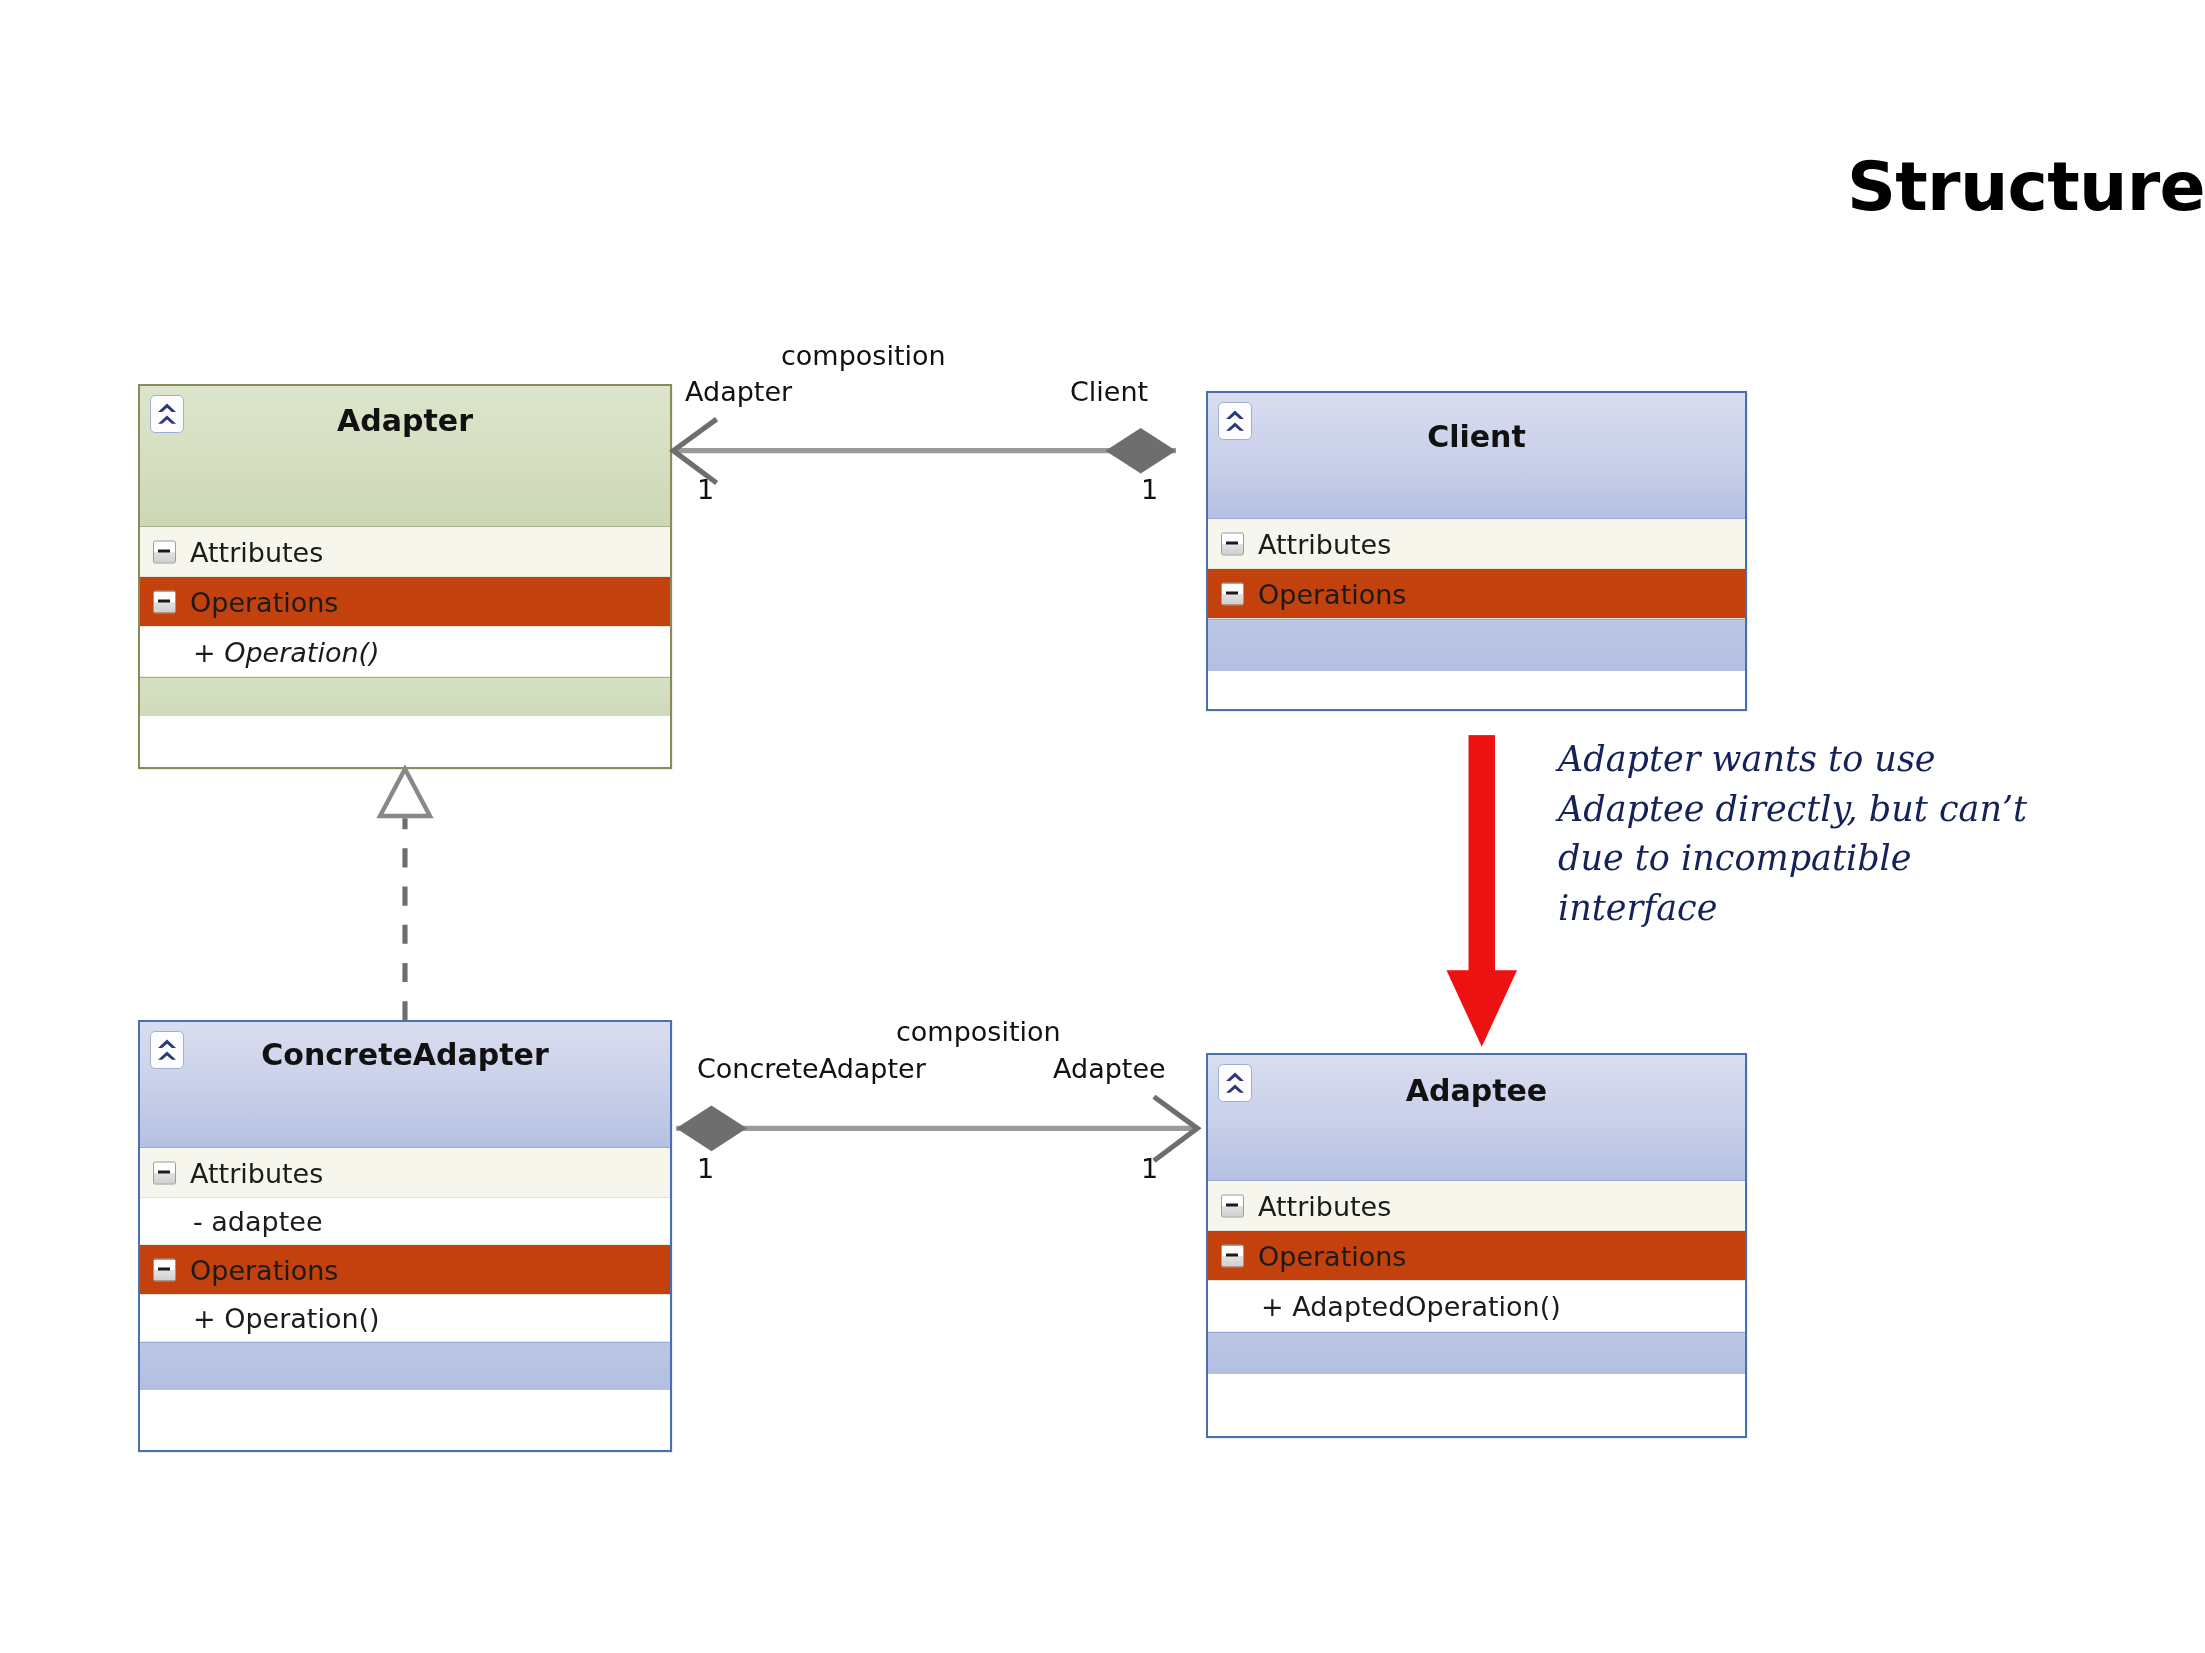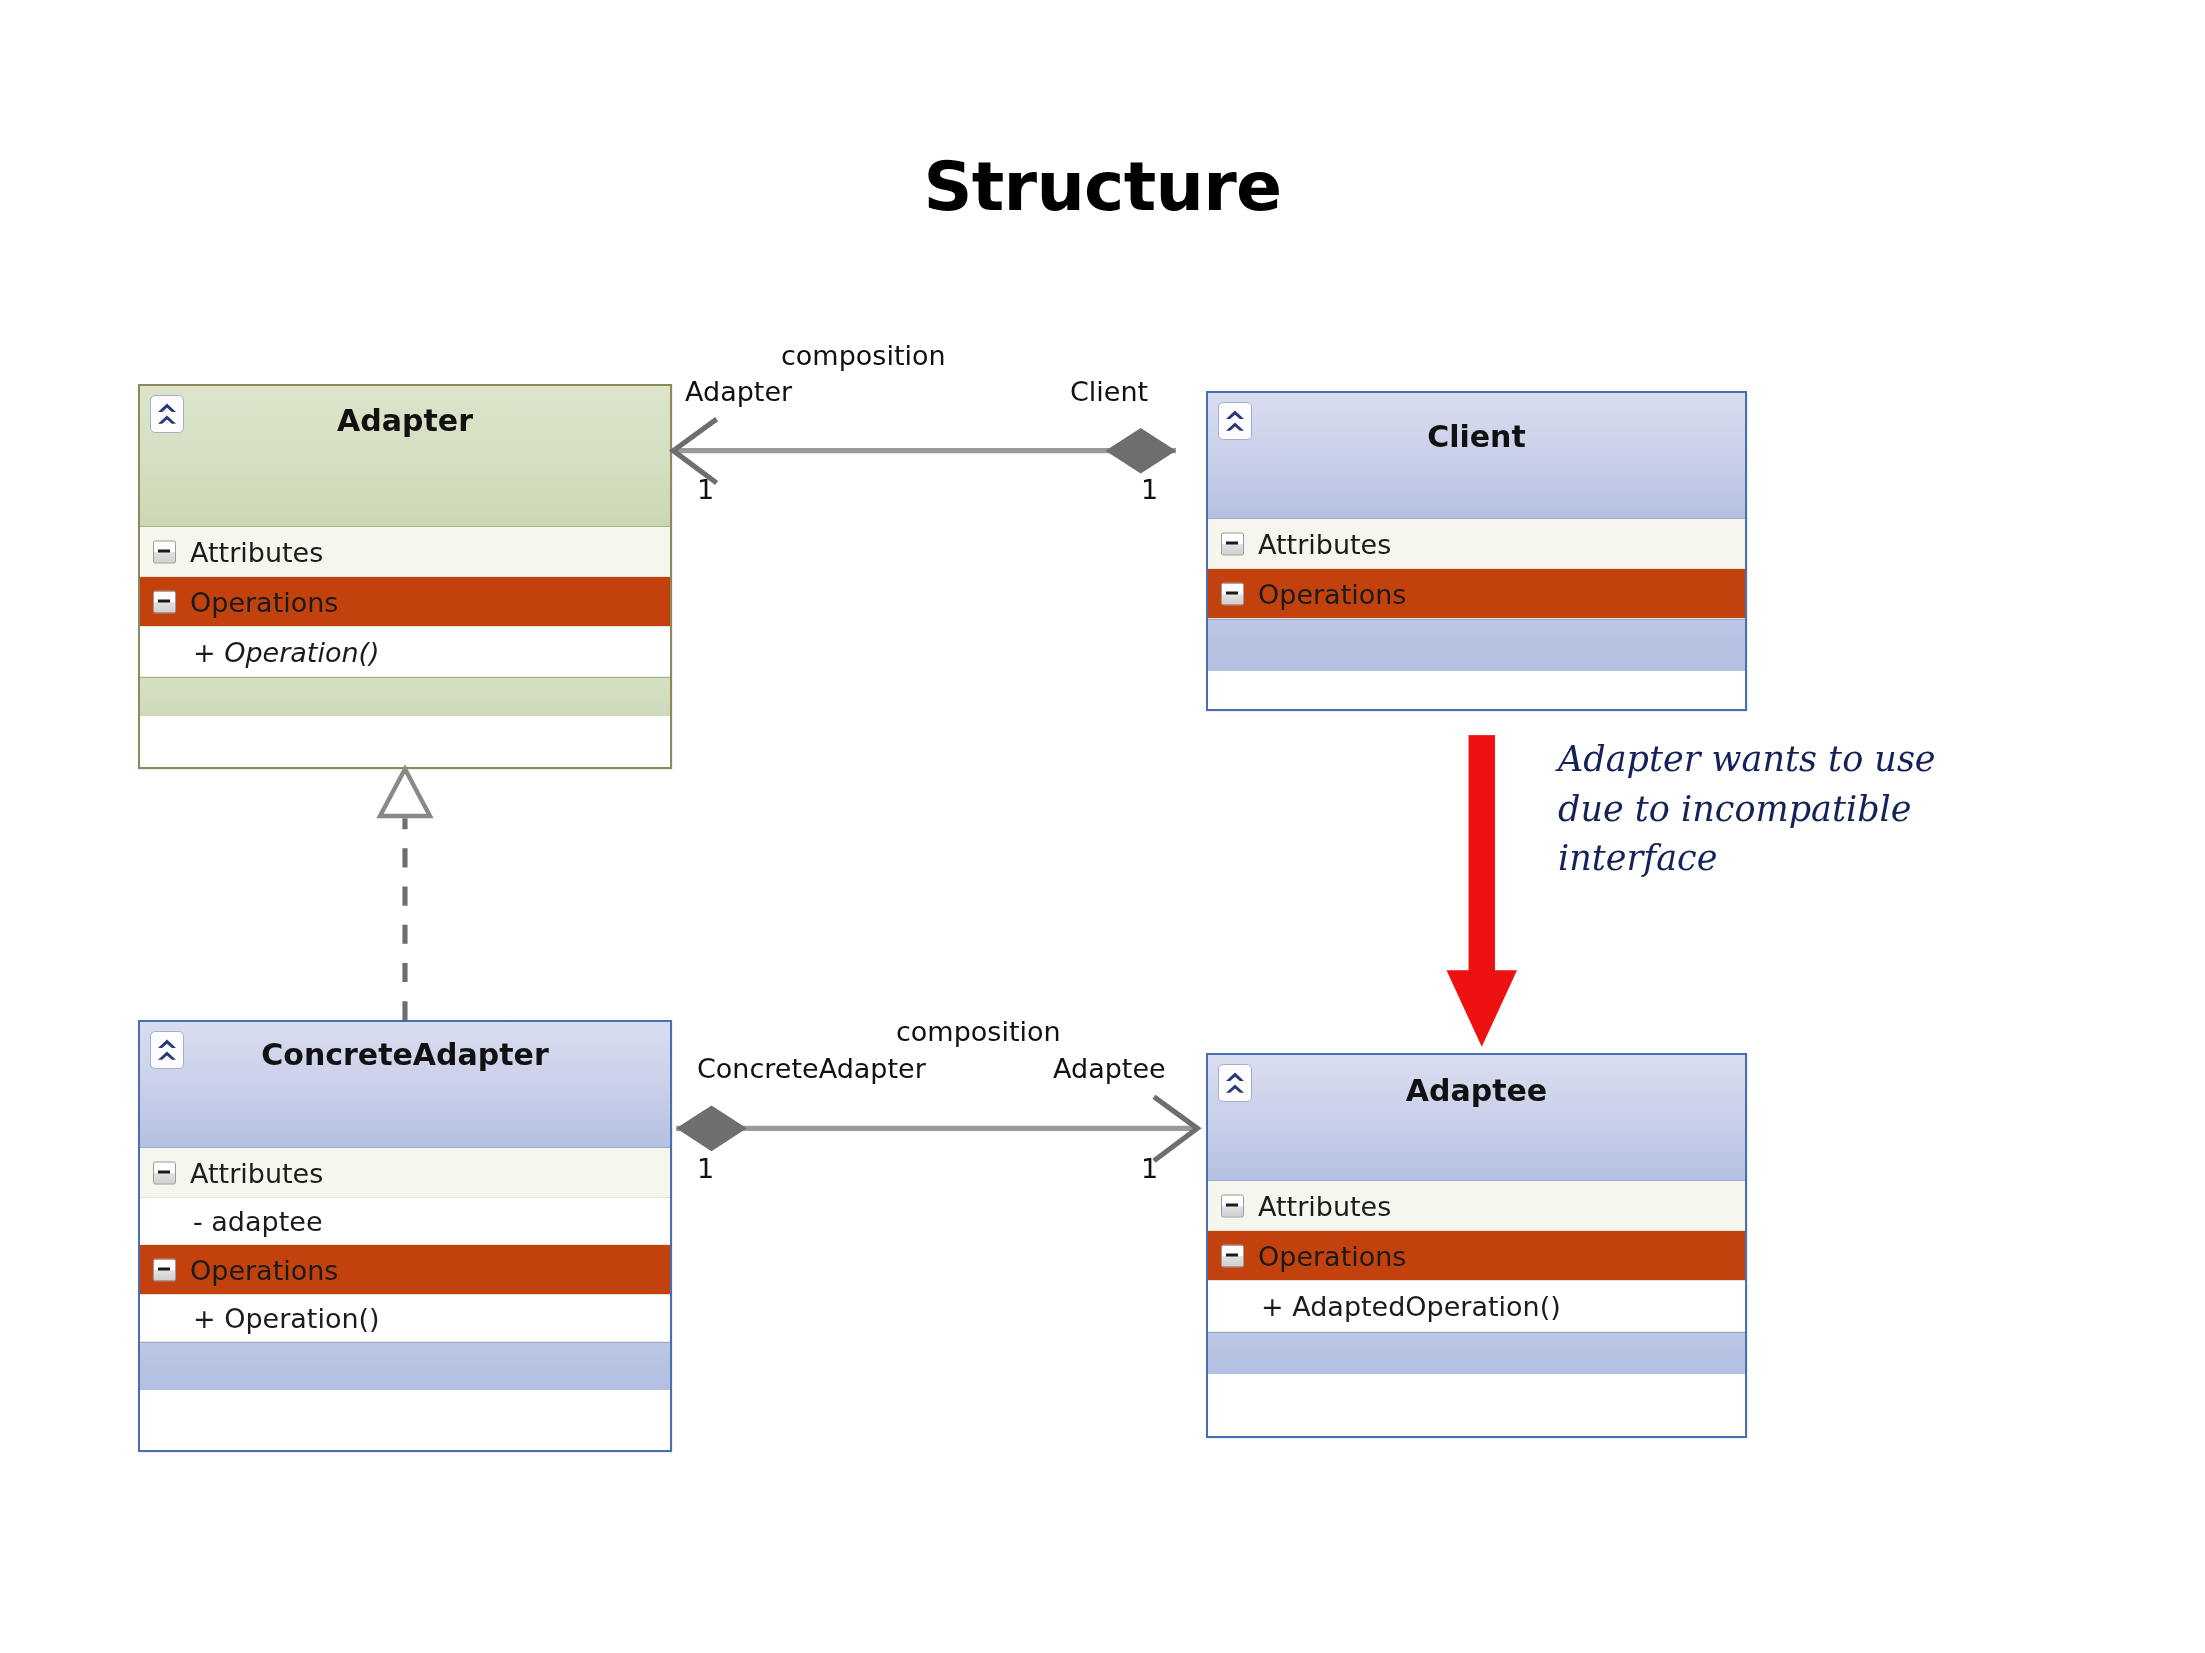--- a/index.html
+++ b/index.html
@@ -11,21 +11,21 @@
     position: relative;
     overflow: hidden;
     font-family: "DejaVu Sans", sans-serif;
   }
 
   
   #page-title {
     position: absolute;
     left: 0; top: 147px;
     width: 2205px;
-    text-align: center;
+    text-align: right;
     font-family: "DejaVu Sans", sans-serif;
     font-weight: bold;
     font-size: 68px;
     letter-spacing: -0.7px;
     color: #000000;
   }
 
   
   .uml-box {
     position: absolute;
@@ -308,16 +308,17 @@
 <div class="edge-label" style="left:1141px; top:474px;">1</div>
 
 <div class="edge-label" style="left:896px; top:1016px;">composition</div>
 <div class="edge-label" style="left:697px; top:1053px;">ConcreteAdapter</div>
 <div class="edge-label" style="left:697px; top:1153px;">1</div>
 <div class="edge-label" style="left:1053px; top:1053px;">Adaptee</div>
 <div class="edge-label" style="left:1141px; top:1153px;">1</div>
 
 <div id="annotation">
   <div>Adapter wants to use</div>
+  <div>Adaptee directly, but can’t</div>
   <div>due to incompatible</div>
   <div>interface</div>
 </div>
 
 
 </body></html>

